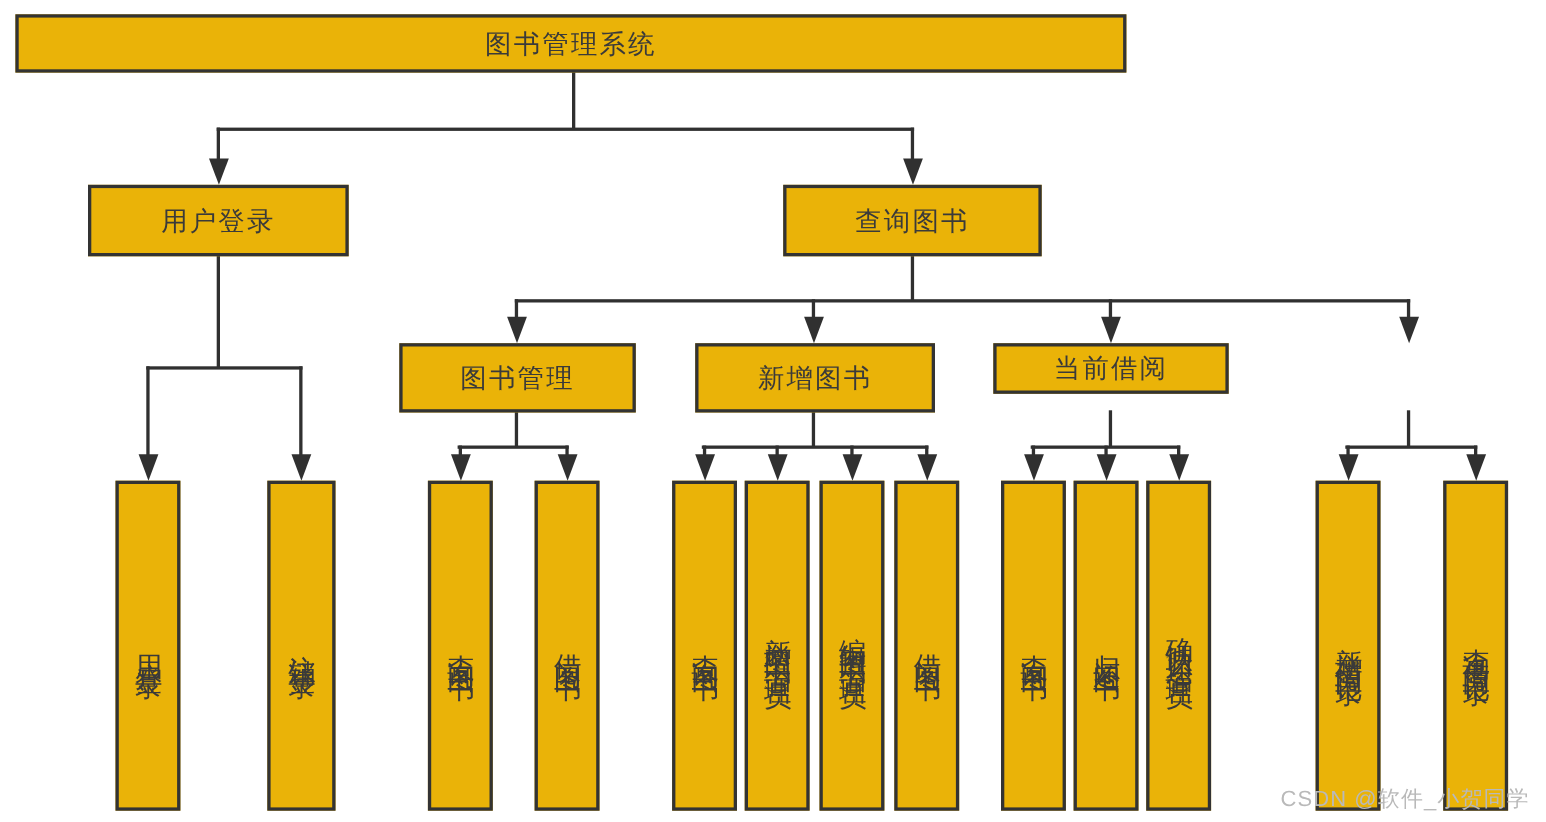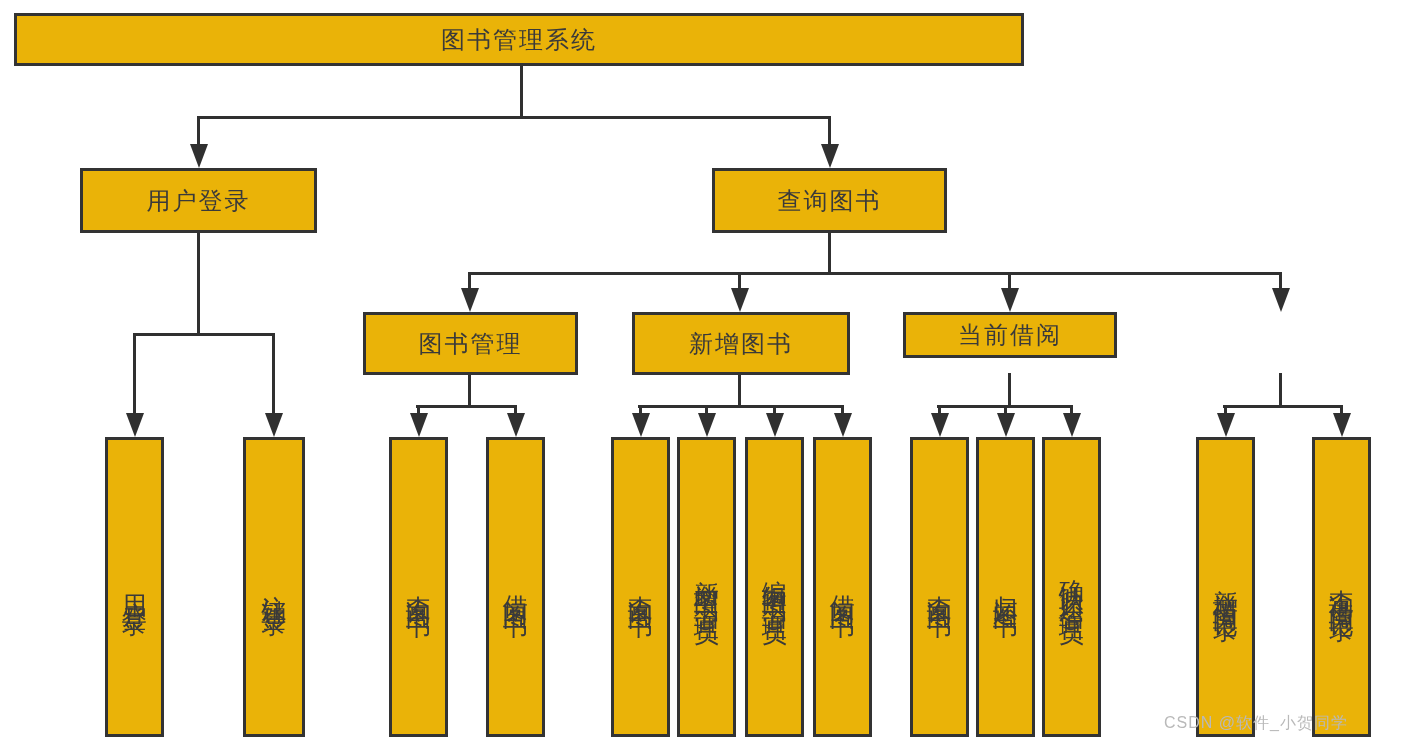--- a/index.html
+++ b/index.html
@@ -33,21 +33,21 @@
     writing-mode:vertical-rl;
     line-height:1.05;
     font-size:25px;
     letter-spacing:6px;
     color:#3a3a3a;
     white-space:nowrap;
   }
   .watermark{
     position:absolute;
     left:1164px;top:713px;
-    font-size:16px;
+    font-size:20px;
     color:#b9b9b9;
     white-space:nowrap;
     z-index:6;
     letter-spacing:1px;
   }
   
   #b-root{left:14px;top:13px;width:1010px;height:53px;}
   #b-login{left:80px;top:168px;width:237px;height:65px;}
   #b-mgmt{left:712px;top:168px;width:235px;height:65px;}
   #b-newbooks{left:363px;top:312px;width:215px;height:63px;}

